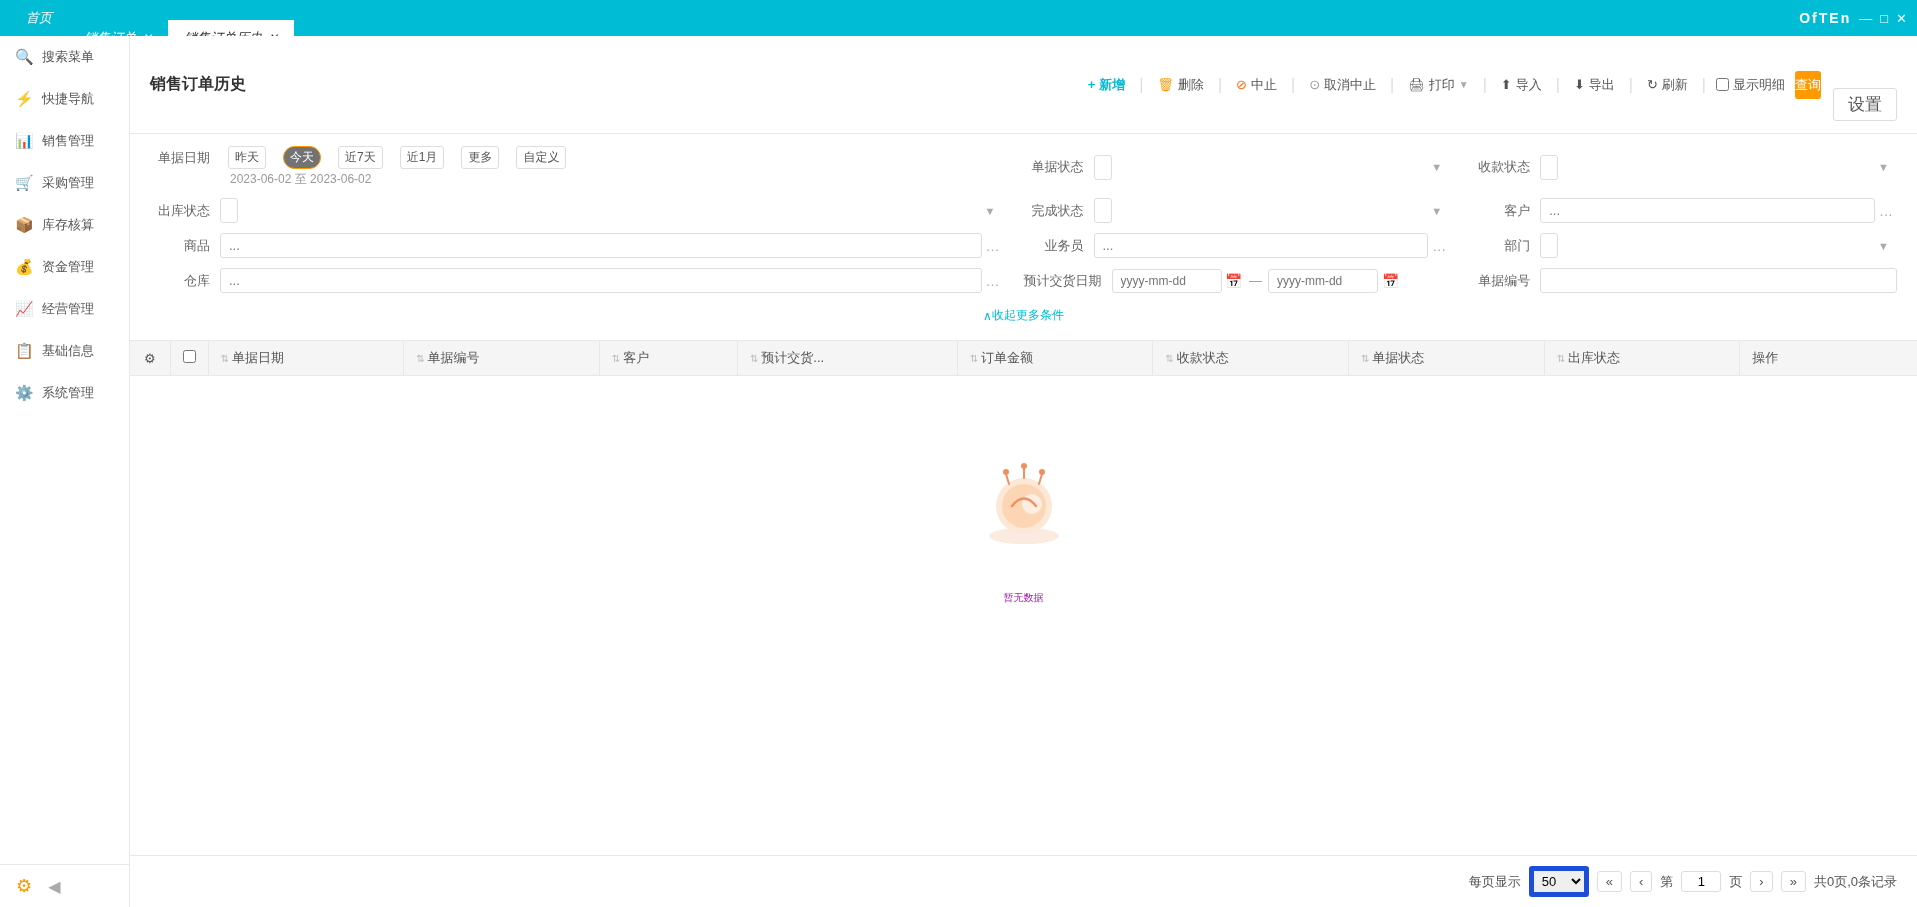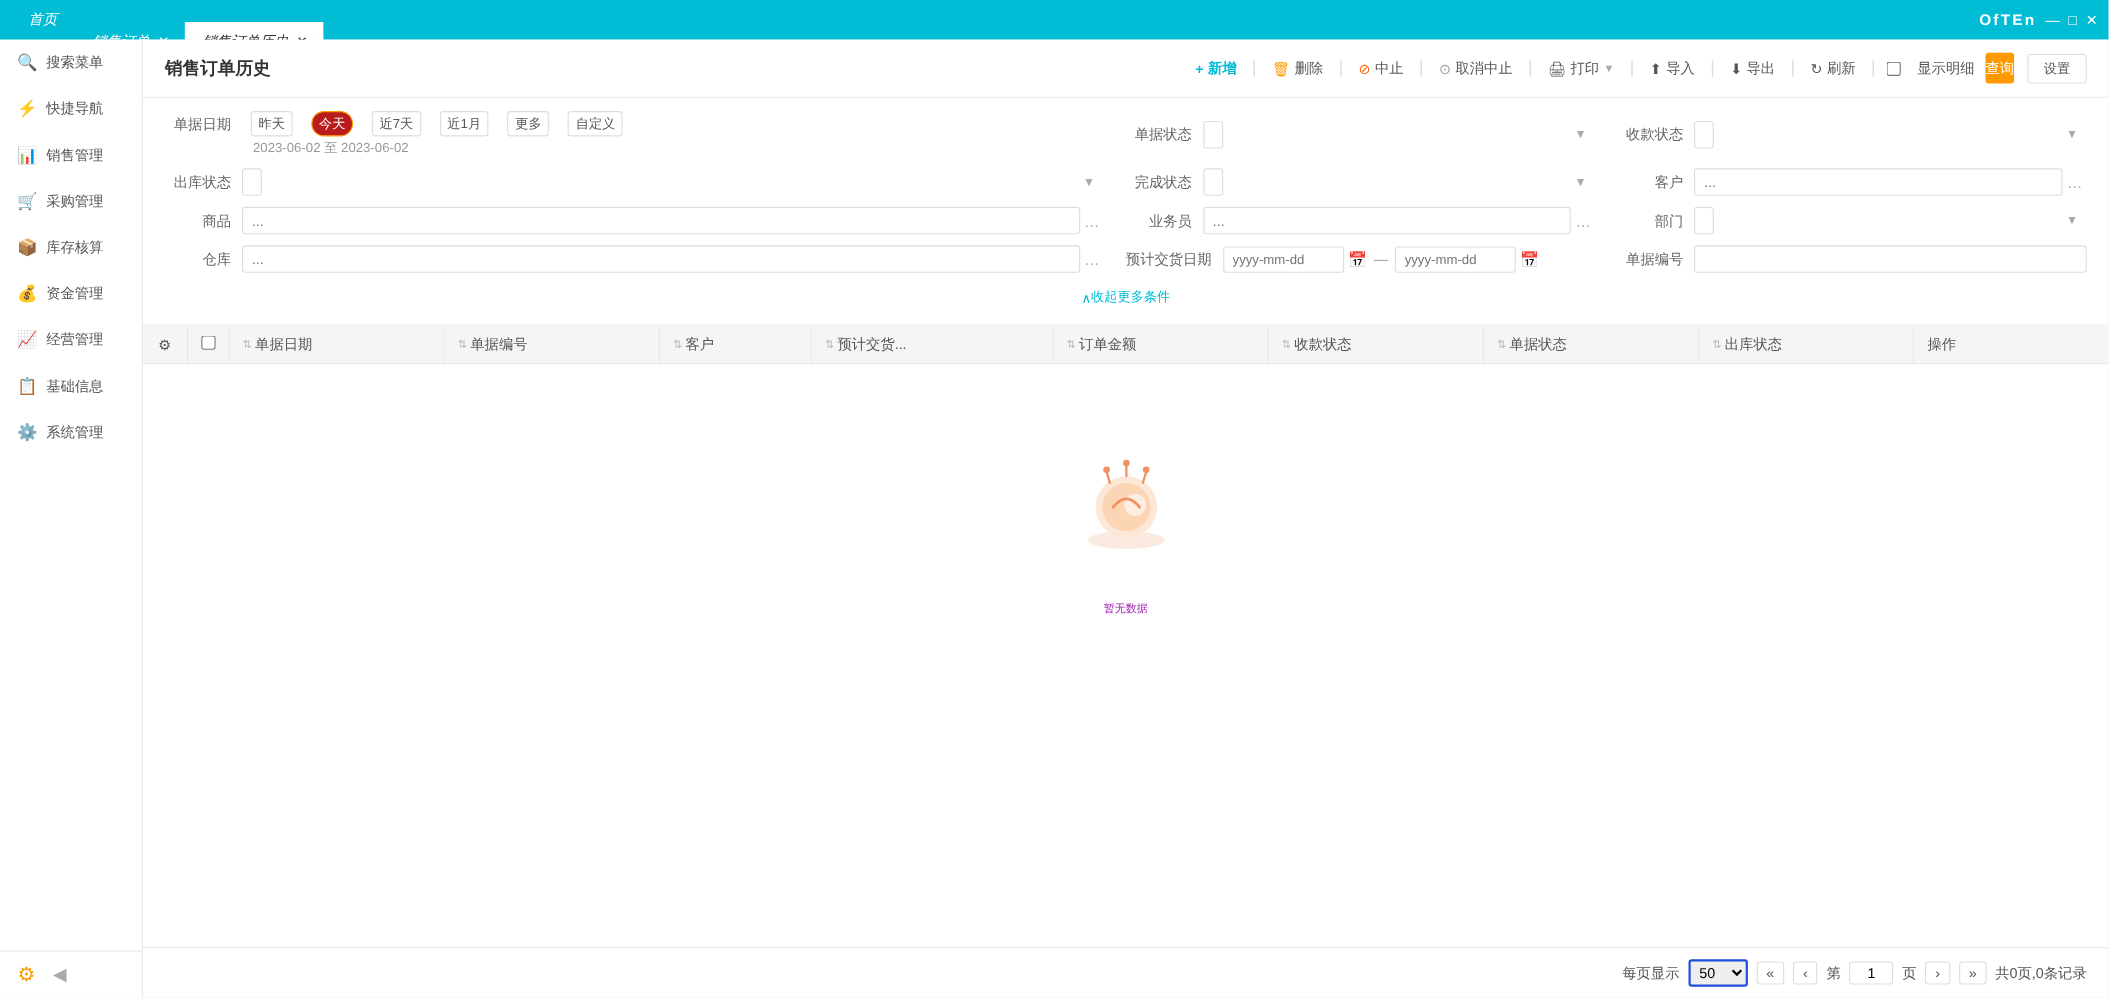--- a/index.html
+++ b/index.html
@@ -27,37 +27,37 @@
     .sidebar-bottom span { cursor: pointer; font-size: 16px; color: #f90; }
 
     
     .content { flex: 1; display: flex; flex-direction: column; overflow: hidden; background: #f5f5f5; }
 
     
     .page-header { background: #fff; padding: 12px 20px; border-bottom: 1px solid #e8e8e8; display: flex; align-items: center; justify-content: space-between; flex-shrink: 0; }
     .page-title { font-size: 16px; font-weight: bold; color: #333; }
     .toolbar { display: flex; align-items: center; gap: 10px; }
     .toolbar-btn { display: flex; align-items: center; gap: 4px; cursor: pointer; color: #555; font-size: 13px; padding: 2px 4px; }
-    .checkbox-label { display: flex; align-items: center; gap: 15px; cursor: pointer; font-size: 13px; color: #555; }
+    .checkbox-label { display: flex; align-items: center; gap: 4px; cursor: pointer; font-size: 13px; color: #555; }
     .btn-query { background: #f90; color: #fff; border: none; padding: 5px 0; border-radius: 3px; cursor: pointer; font-size: 13px; }
-    .btn-setting { background: #fff; color: #555; border: 1px solid #ddd; padding: 4px 14px; border-radius: 3px; cursor: pointer; font-size: 12px; margin-left: 2px; }
+    .btn-setting { background: #fff; color: #555; border: 1px solid #ddd; padding: 4px 14px; border-radius: 3px; cursor: pointer; font-size: 17px; margin-left: 2px; margin-top: 40px; }
 
     
     .filter-area { background: #fff; padding: 12px 20px; border-bottom: 1px solid #e8e8e8; flex-shrink: 0; }
     .filter-row { display: flex; align-items: center; margin-bottom: 10px; gap: 0; }
     .filter-label { color: #666; min-width: 70px; text-align: right; padding-right: 10px; font-size: 13px; flex-shrink: 0; }
     .filter-input { flex: 1; border: 1px solid #ddd; border-radius: 3px; padding: 4px 8px; font-size: 13px; color: #333; background: #fff; outline: none; }
     .filter-select { flex: 1; border: 1px solid #ddd; border-radius: 3px; padding: 4px 8px; font-size: 13px; color: #333; background: #fff; appearance: none; outline: none; cursor: pointer; }
     .filter-field { display: flex; align-items: center; gap: 0; flex: 1; min-width: 0; margin-right: 20px; }
     .filter-field:last-child { margin-right: 0; }
     .select-wrapper { flex: 1; position: relative; }
     .select-wrapper .chevron { position: absolute; right: 8px; top: 50%; transform: translateY(-50%); color: #aaa; font-size: 11px; pointer-events: none; }
     .date-quick { display: flex; align-items: center; gap: 17px; }
     .date-btn { padding: 2px 6px; border: 1px solid #ddd; border-radius: 3px; cursor: pointer; font-size: 12px; color: #555; background: #fff; }
-    .date-btn.active { background: #b91c1c; color: #fff; border-color: #f90; border-radius: 20px; }
+    .date-btn.active { background: #737373; color: #fff; border-color: #f90; border-radius: 20px; }
     .date-range { font-size: 12px; color: #999; margin-top: 2px; }
     .ellipsis-btn { color: #aaa; cursor: pointer; padding: 0 4px; font-size: 14px; }
     .filter-date-input { border: 1px solid #ddd; border-radius: 3px; padding: 4px 8px; font-size: 12px; color: #aaa; background: #fff; width: 110px; }
     .date-sep { margin: 0 6px; color: #999; }
     .calendar-icon { color: #aaa; cursor: pointer; margin-left: 4px; font-size: 14px; }
     .collapse-btn { display: flex; align-items: center; justify-content: center; color: #00bcd4; font-size: 12px; cursor: pointer; padding: 4px 0; }
 
     
     .table-wrapper { flex: 1; overflow: auto; background: #fff; margin: 0; }
     .data-table { width: 100%; border-collapse: collapse; font-size: 13px; }
@@ -69,21 +69,21 @@
     .sort-icon { color: #bbb; font-size: 10px; }
     .th-checkbox { width: 36px; text-align: center; }
 
     
     .empty-state { display: flex; flex-direction: column; align-items: center; justify-content: center; padding: 80px 0; }
     .empty-icon { font-size: 80px; margin-bottom: 16px; }
     .empty-text { color: #a21caf; font-size: 10px; }
 
     
     .pagination-bar { background: #fff; border-top: 1px solid #e8e8e8; padding: 10px 20px; display: flex; align-items: center; justify-content: flex-end; gap: 8px; flex-shrink: 0; font-size: 13px; color: #555; }
-    .page-size-select { border: 2px solid #1d4ed8; border-radius: 3px; padding: 2px 4px; font-size: 13px; }
+    .page-size-select { border: 5px solid #1d4ed8; border-radius: 3px; padding: 2px 4px; font-size: 13px; }
     .page-btn { border: 1px solid #ddd; background: #fff; padding: 2px 8px; border-radius: 3px; cursor: pointer; color: #555; font-size: 13px; }
     .page-btn:disabled { color: #ccc; cursor: not-allowed; }
     .page-input { border: 1px solid #ddd; border-radius: 3px; padding: 2px 6px; width: 40px; text-align: center; font-size: 13px; }
 
     
     .toolbar-divider { color: #ddd; font-size: 16px; }
   </style>
 </head>
 <body>
 

